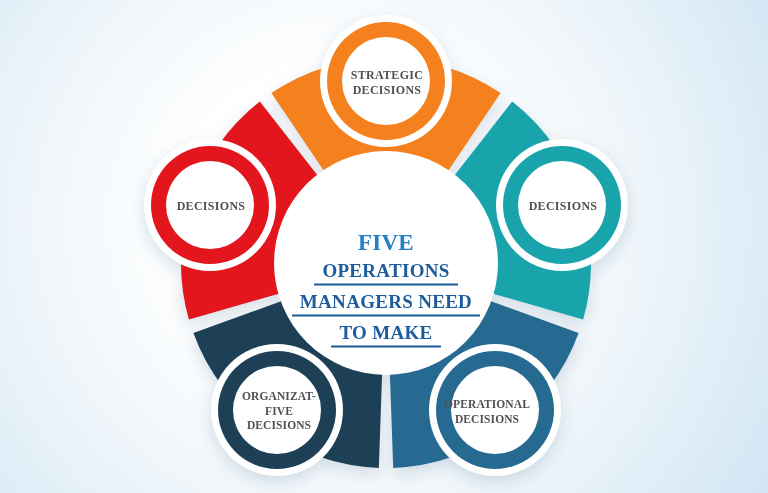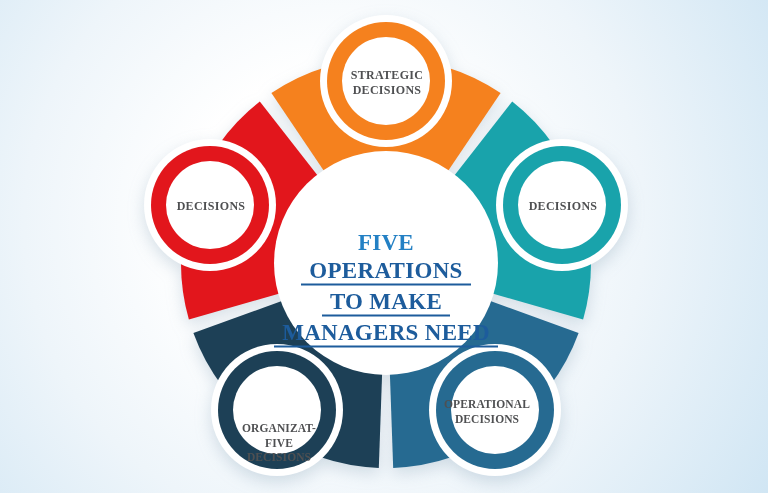--- a/index.html
+++ b/index.html
@@ -31,21 +31,21 @@
     left:386px;top:266px;
     transform:translate(-50%,-50%);
     width:236px;
     text-align:center;
     font-weight:bold;
   }
   .ct-reg div{font-size:23px;line-height:25px;letter-spacing:.2px;margin-top:45px;}
   .ct-bold div{line-height:23px;margin-top:4px;}
   .ct-bold span{
     display:inline-block;
-    font-size:23px;
+    font-size:19px;
     letter-spacing:.3px;
     padding:0 8px 2px;
     border-bottom:2.5px solid currentColor;
   }
 </style>
 </head>
 <body>
 
 <div class="stage">
 
@@ -87,34 +87,34 @@
 
   <div class="ring-label" style="left: 563px; top: 206px; color: rgb(79, 80, 82);">
     <div>DECISIONS</div>
   </div>
 
   <div class="ring-label small" style="left: 487px; top: 411px; color: rgb(79, 80, 82);">
     <div>OPERATIONAL</div>
     <div>DECISIONS</div>
   </div>
 
-  <div class="ring-label small" style="left: 279px; top: 411px; color: rgb(79, 80, 82); margin-top: 32px;">
+  <div class="ring-label small" style="left: 279px; top: 411px; color: rgb(79, 80, 82);">
     <div>ORGANIZAT-</div>
     <div>FIVE</div>
     <div>DECISIONS</div>
   </div>
 
   <div class="ring-label" style="left: 211px; top: 206px; color: rgb(79, 80, 82);">
     <div>DECISIONS</div>
   </div>
 
   <div class="center-text">
     <div class="ct-reg" style="color: rgb(35, 128, 196);">
       <div>FIVE</div>
     </div>
     <div class="ct-bold" style="color: rgb(29, 92, 156);">
       <div><span>OPERATIONS</span></div>
+      <div><span>MANAGERS NEED</span></div>
       <div><span>TO MAKE</span></div>
-      <div><span>MANAGERS NEED</span></div>
     </div>
   </div>
 
 </div>
 
 </body></html>

